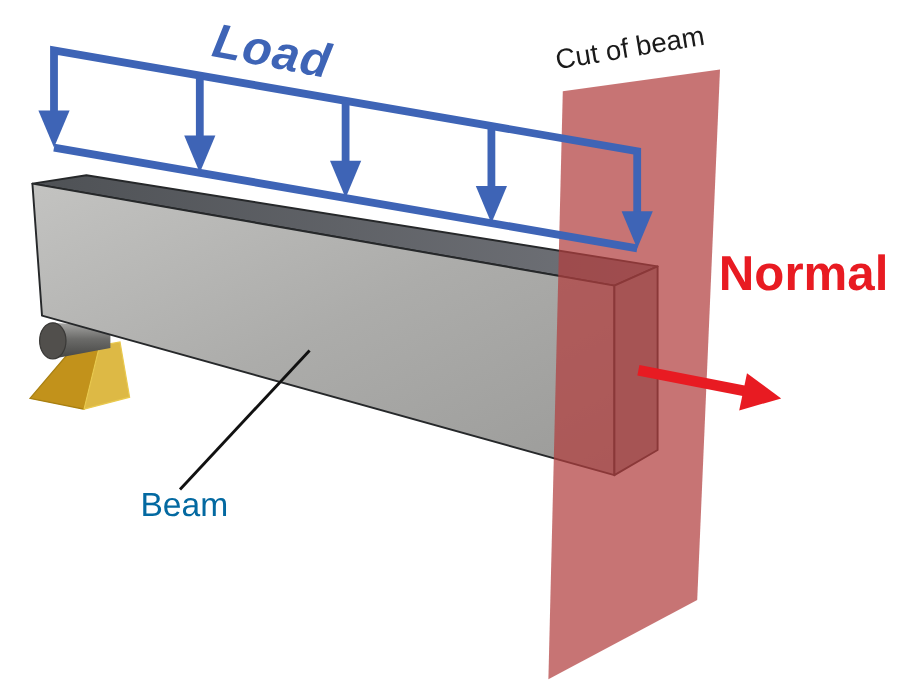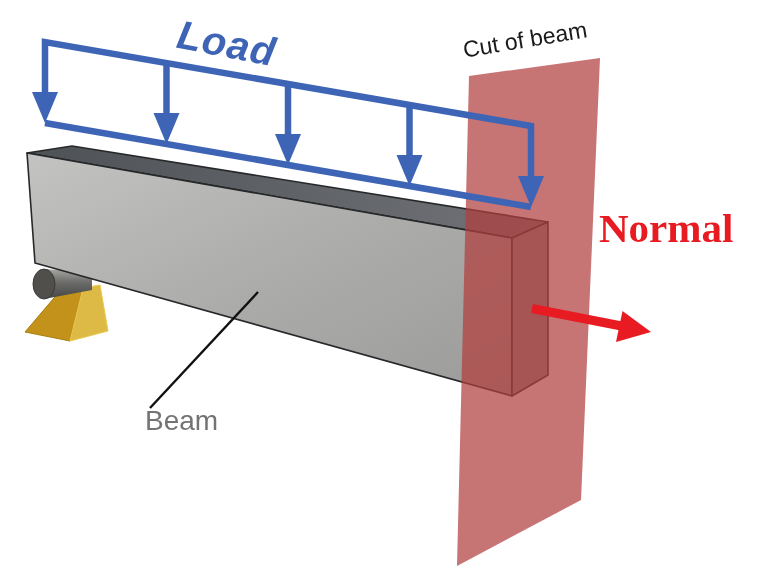--- a/index.html
+++ b/index.html
@@ -23,25 +23,25 @@
   }
   .cut-label {
     left: 461px; top: 37px;
     font-size: 23px; color: #1A1A1A;
     transform: rotate(-9.5deg);
     transform-origin: left top;
   }
   .normal-label {
     left: 599px; top: 202px;
     font-size: 41px; font-weight: bold;
-    color: #E81B22; line-height: 52px; font-family: Liberation Serif, serif;
+    color: #E81B22; line-height: 52px;
   }
   .beam-label {
     left: 117px; top: 405px;
-    font-size: 28px; color: #737373; margin-left: 28px;
+    font-size: 28px; color: #0369a1;
   }
 </style>
 </head>
 <body>
 
 <div class="stage">
 
   <svg width="768" height="583" viewBox="0 0 768 583">
     <defs>
       <linearGradient id="beamFrontGrad" x1="0" y1="0" x2="1" y2="1">

